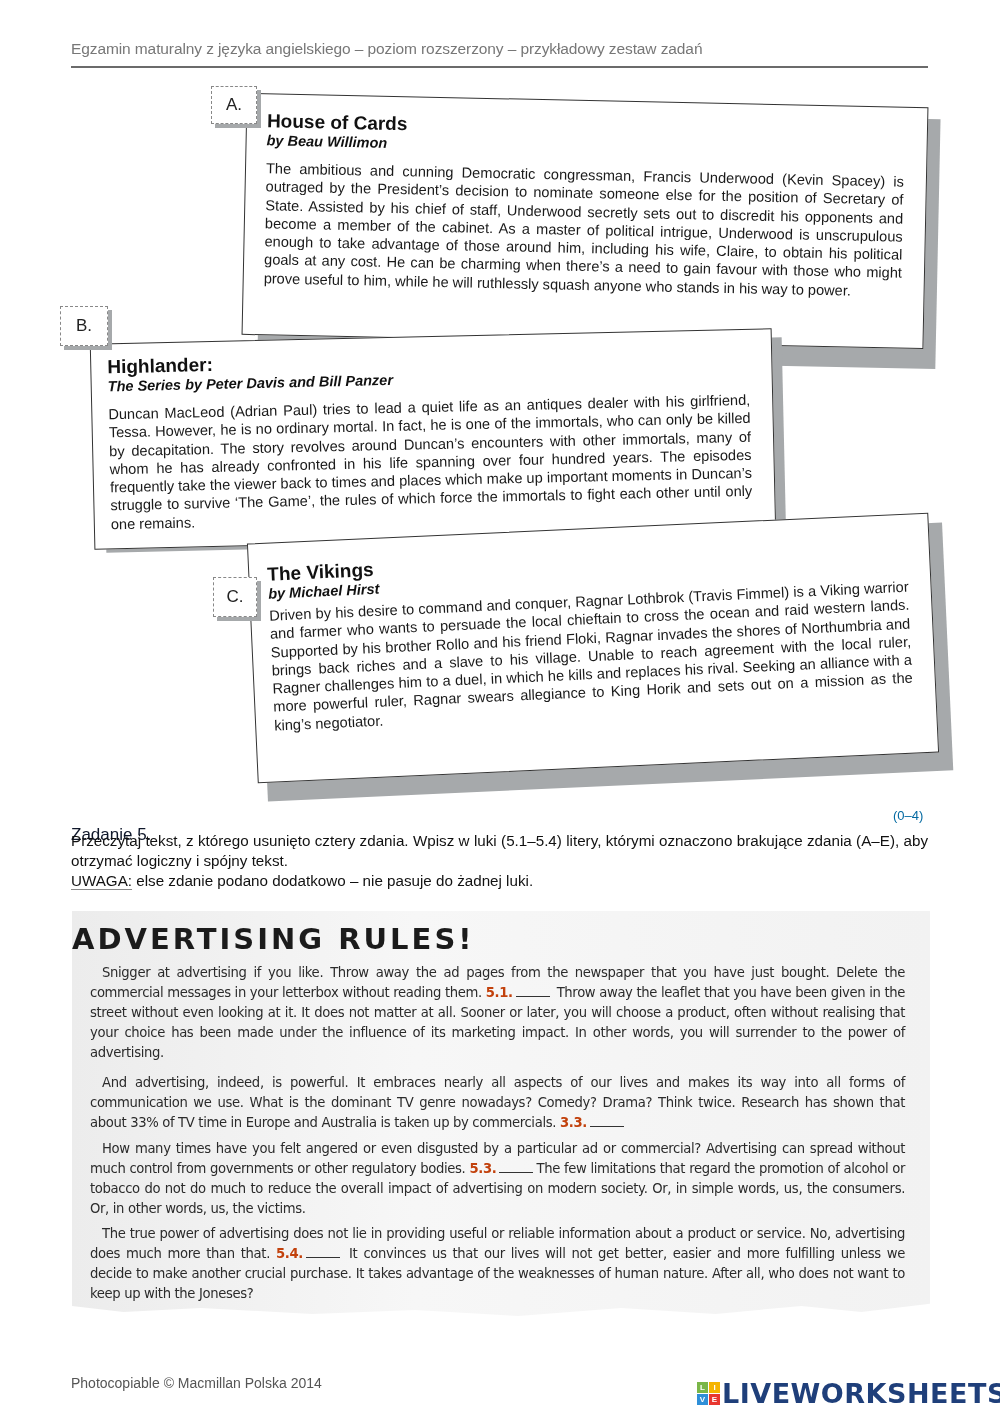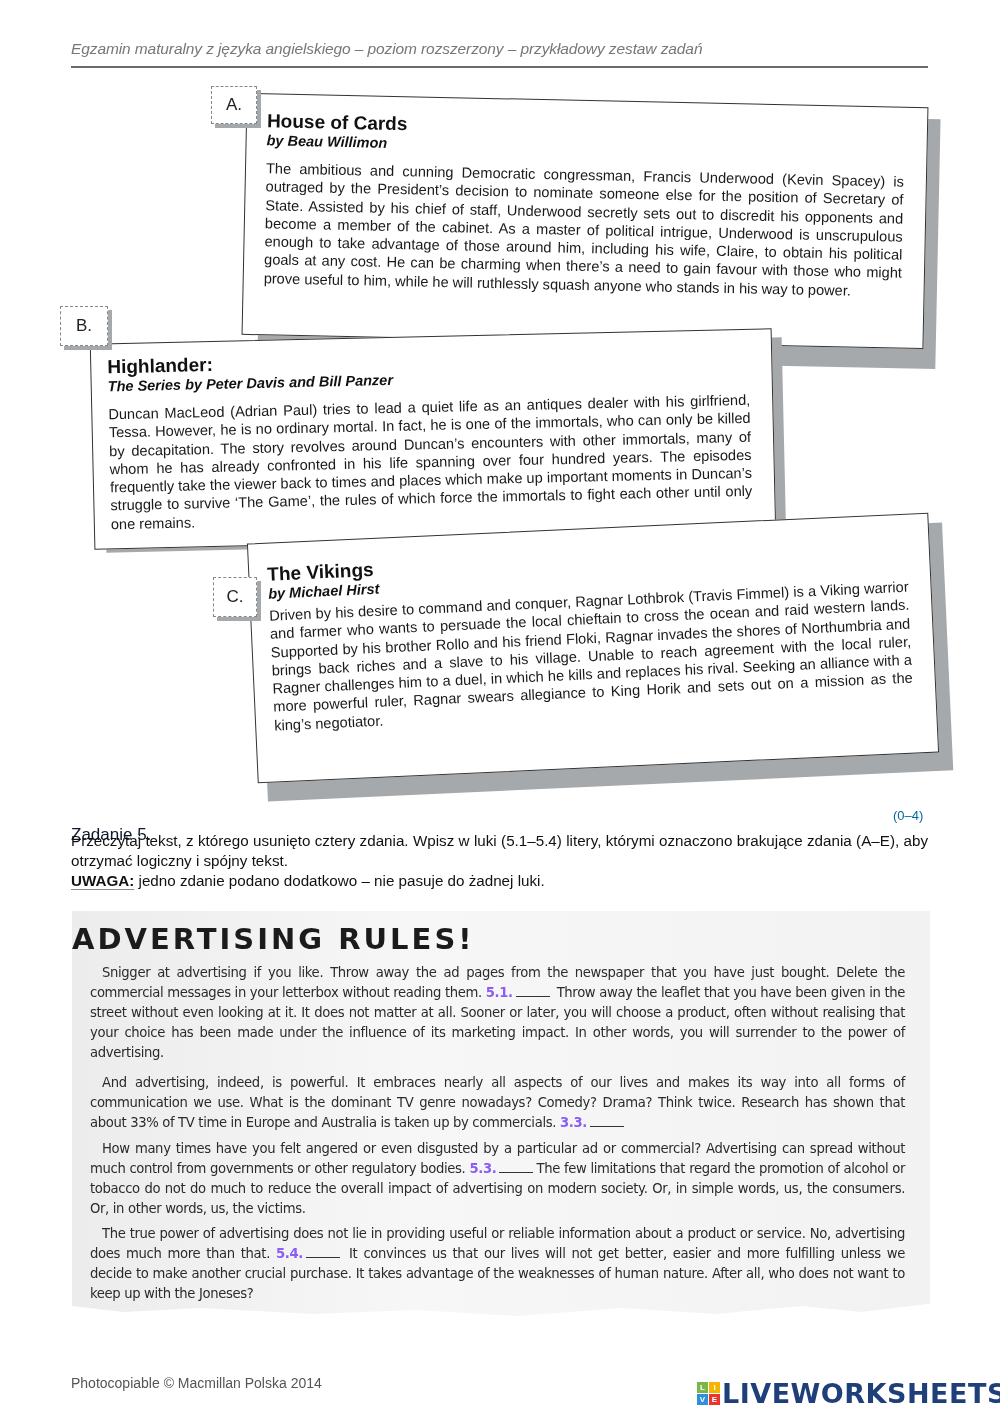--- a/index.html
+++ b/index.html
@@ -3,21 +3,21 @@
 <meta charset="utf-8">
 <style>
   html, body { margin: 0; padding: 0; }
   body {
     width: 1000px; height: 1413px; position: relative; overflow: hidden;
     background: #ffffff;
     font-family: "Liberation Sans", sans-serif; color: #1a1a1a;
   }
   .header {
     position: absolute; left: 71px; top: 40px; width: 857px;
-    font-size: 15.5px; color: #777; letter-spacing: -0.1px; font-style: italic;
+    font-size: 15.5px; color: #777; letter-spacing: -0.1px;
   }
   .header-rule {
     position: absolute; left: 71px; top: 66px; width: 857px; height: 2px; background: #6b6b6b;
   }
   .card-shadow { position: absolute; background: #a6a9ab; }
   .card {
     position: absolute; background: #fff; border: 1.2px solid #333;
     box-sizing: border-box;
   }
   .card .title { font-size: 19px; font-weight: bold; color: #111; line-height: 21px; }
@@ -32,41 +32,41 @@
     box-shadow: 4px 4px 0 #a6a9ab;
   }
 
   
   .task-title { position: absolute; left: 71px; top: 825px; font-size: 17px; font-weight: normal; color: #0f172a; }
   .task-points { position: absolute; left: 893px; top: 808px; font-size: 13px; color: #0369a1; }
   .task-instr {
     position: absolute; left: 71px; top: 831px; width: 857px;
     font-size: 15.2px; line-height: 20px; text-align: justify; color: #111;
   }
-  .uwaga { text-decoration: underline; text-decoration-color: #888; text-underline-offset: 3px; font-weight: bold; }
+  .uwaga { text-decoration: underline; text-decoration-color: #888; text-underline-offset: 3px; }
 
   
   .ad-panel {
     position: absolute; left: 72px; top: 911px; width: 858px; height: 405px;
     background: linear-gradient(to right, #ececec 0%, #f7f7f7 40%, #f2f2f2 100%);
     box-shadow: 1px 1px 3px rgba(0,0,0,0.25);
     clip-path: polygon(0 0, 100% 0, 100% 97%, 92% 99%, 85% 97.5%, 75% 99.5%, 64% 98%, 52% 100%, 40% 98.5%, 28% 99.5%, 15% 98%, 6% 99%, 0 97.5%);
   }
   .ad-title {
     position: absolute; left: 72px; top: 922px; width: 858px; text-align: left;
     font-size: 29px; font-weight: bold; letter-spacing: 3px; color: #1b1b1b;
     font-family: "DejaVu Sans", sans-serif;
   }
   .ad-text {
     position: absolute; left: 90px; width: 815px;
     font-family: "DejaVu Sans", sans-serif; font-size: 13.2px; line-height: 20px;
     color: #2b2b2b; text-align: justify; letter-spacing: -0.35px;
   }
   .ad-text p { margin: 0; text-indent: 12px; }
-  .gap-num { font-weight: bold; color: #8b5cf6; }
+  .gap-num { font-weight: bold; color: #c2410c; }
   .gap {
     display: inline-block; width: 34px; border-bottom: 1px solid #333; height: 12px;
     vertical-align: baseline; margin: 0 3px;
   }
 
   .footer-left { position: absolute; left: 71px; top: 1375px; font-size: 14px; color: #555; }
   .lw-logo { position: absolute; left: 697px; top: 1378px; display: flex; align-items: center; }
   .lw-squares { display: grid; grid-template-columns: 11px 11px; grid-template-rows: 11px 11px; gap: 1px; margin-right: 2px; }
   .lw-sq { font-size: 8px; font-weight: bold; color: #fff; text-align: center; line-height: 11px; }
   .lw-text { font-size: 27px; font-weight: bold; color: #1f3f7a; letter-spacing: 0.5px; font-family: "DejaVu Sans", sans-serif; }
@@ -98,21 +98,21 @@
   <div class="title">The Vikings</div>
   <div class="author">by Michael Hirst</div>
   <div class="body" style="margin-top:4px;">Driven by his desire to command and conquer, Ragnar Lothbrok (Travis Fimmel) is a Viking warrior and farmer who wants to persuade the local chieftain to cross the ocean and raid western lands. Supported by his brother Rollo and his friend Floki, Ragnar invades the shores of Northumbria and brings back riches and a slave to his village. Unable to reach agreement with the local ruler, Ragner challenges him to a duel, in which he kills and replaces his rival. Seeking an alliance with a more powerful ruler, Ragnar swears allegiance to King Horik and sets out on a mission as the king’s negotiator.</div>
 </div>
 <div class="letter-tag" style="left:213px; top:577px; width:44px; height:40px; line-height:38px;">C.</div>
 
 <div class="task-title">Zadanie 5.</div>
 <div class="task-points">(0–4)</div>
 <div class="task-instr">
   <div>Przeczytaj tekst, z którego usunięto cztery zdania. Wpisz w luki (5.1–5.4) litery, którymi oznaczono brakujące zdania (A–E), aby otrzymać logiczny i spójny tekst.</div>
-  <div><span class="uwaga">UWAGA:</span><span> jedno zdanie podano dodatkowo – nie pasuje do żadnej luki.</span></div>
+  <div><span class="uwaga">UWAGA:</span><span> else zdanie podano dodatkowo – nie pasuje do żadnej luki.</span></div>
 </div>
 
 <div class="ad-panel"></div>
 <div class="ad-title">ADVERTISING RULES!</div>
 
 <div class="ad-text" style="top:963px;">
   <p><span>Snigger at advertising if you like. Throw away the ad pages from the newspaper that you have just bought. Delete the commercial messages in your letterbox without reading them.</span> <span class="gap-num">5.1.</span><span class="gap"></span> <span>Throw away the leaflet that you have been given in the street without even looking at it. It does not matter at all. Sooner or later, you will choose a product, often without realising that your choice has been made under the influence of its marketing impact. In other words, you will surrender to the power of advertising.</span></p>
 </div>
 
 <div class="ad-text" style="top:1073px;">

